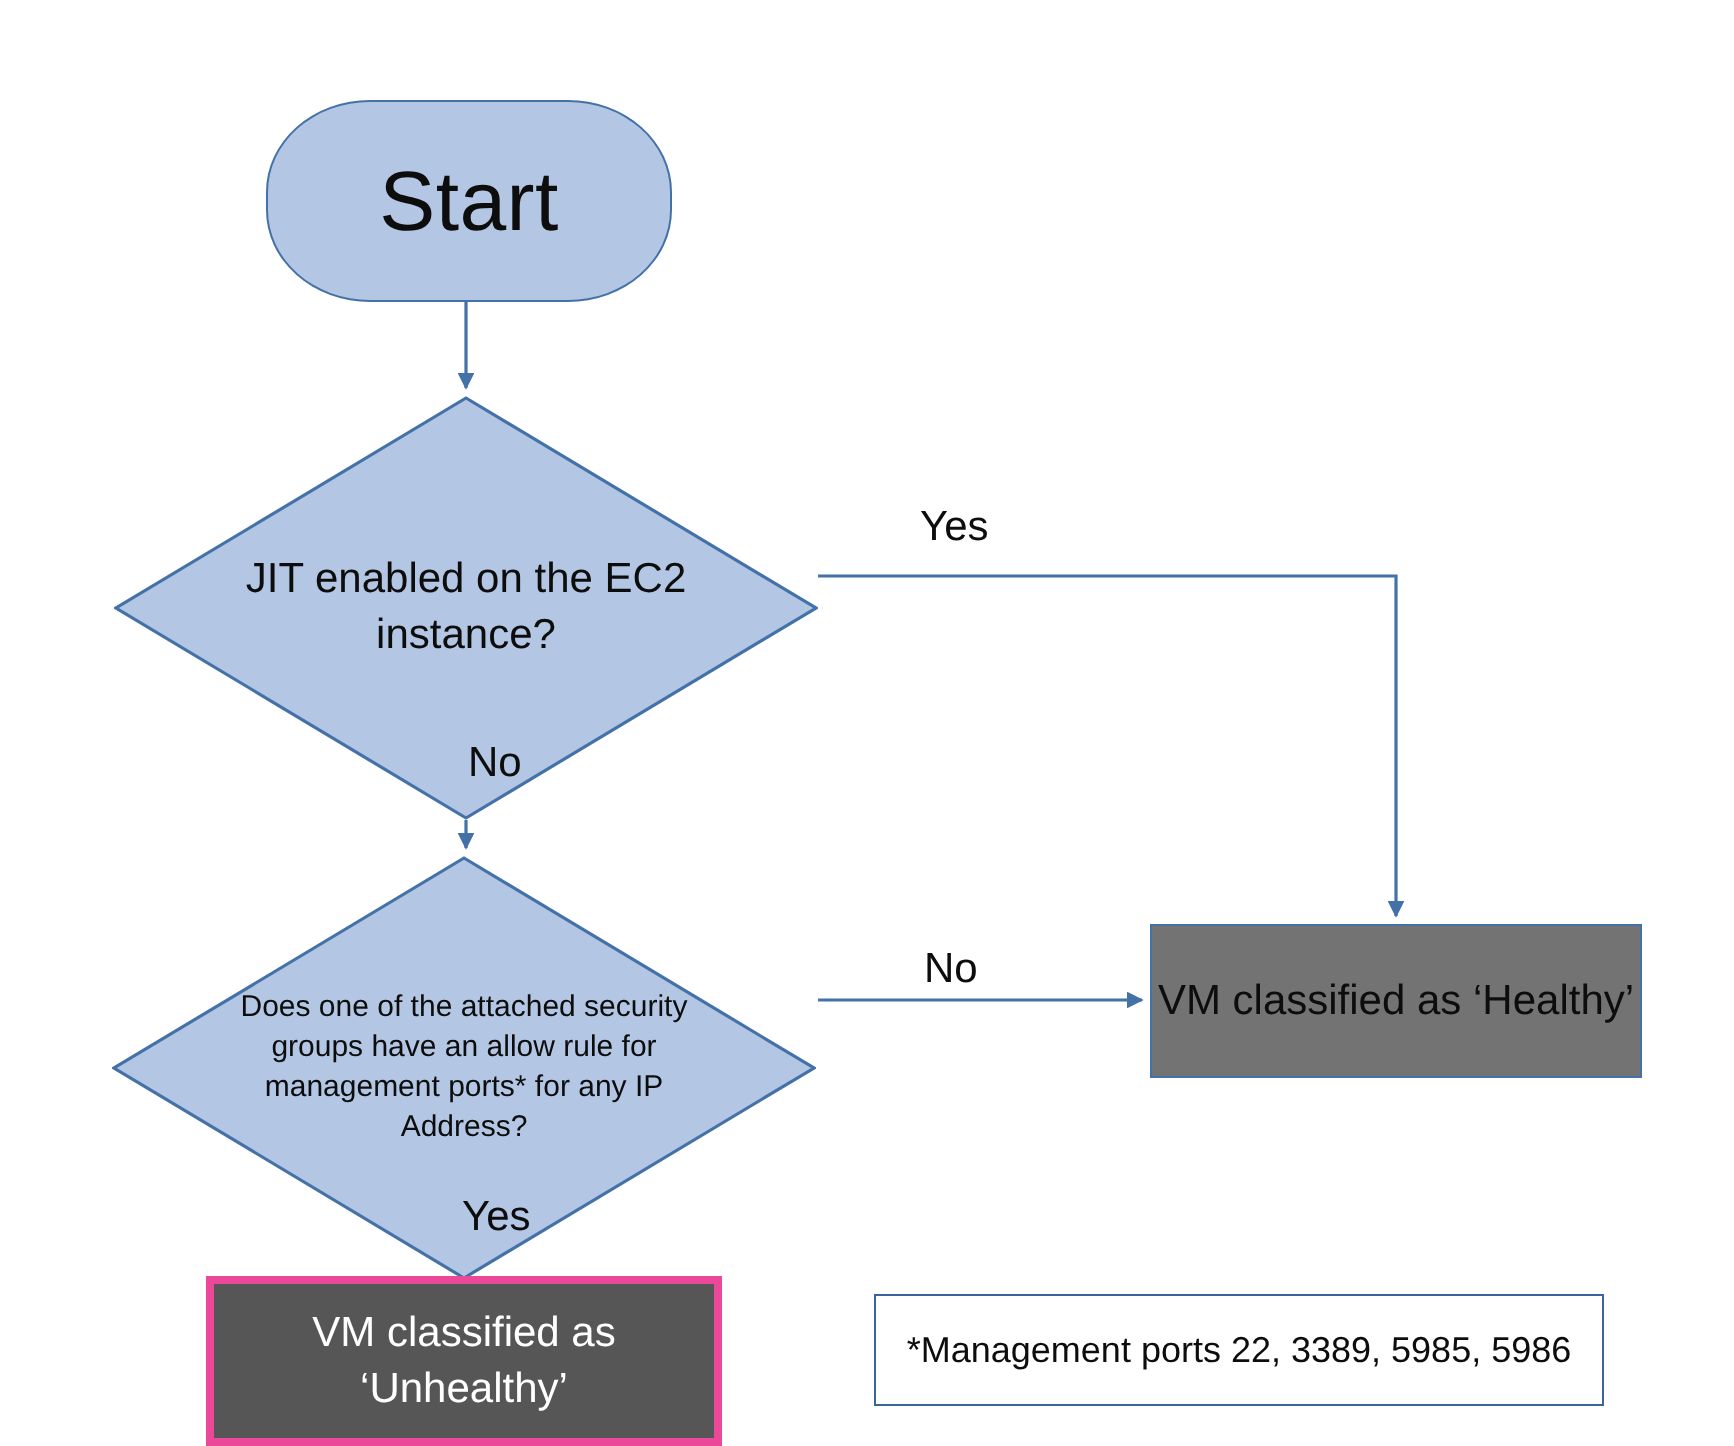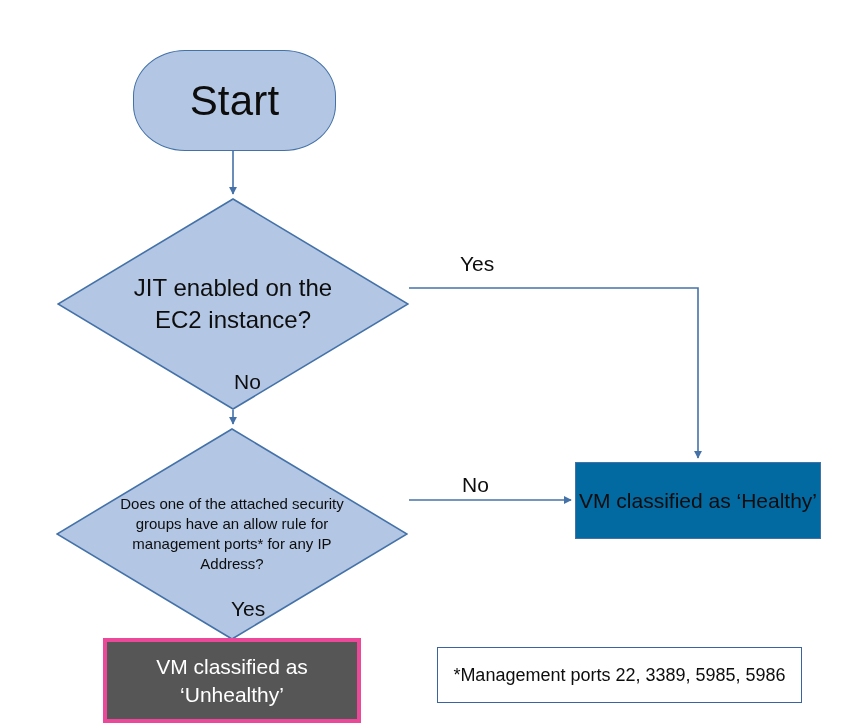--- a/index.html
+++ b/index.html
@@ -77,21 +77,21 @@
     text-align: center;
     color: #0d0d0d;
   }
   #decision-jit {
     left: 57px;
     top: 198px;
     width: 352px;
     height: 212px;
   }
   #decision-jit .diamond-text {
-    font-size: 24px;
+    font-size: 21px;
     line-height: 1.32;
     padding: 0 58px;
     box-sizing: border-box;
   }
   #decision-sg {
     left: 56px;
     top: 428px;
     width: 352px;
     height: 212px;
   }
@@ -105,21 +105,21 @@
   
   .outcome {
     font-size: 21px;
     line-height: 1.3;
   }
   #outcome-healthy {
     left: 575px;
     top: 462px;
     width: 246px;
     height: 77px;
-    background: #0369a1;
+    background: #737373;
     border: 1.5px solid #4472A8;
     color: #0d0d0d;
   }
   #outcome-unhealthy {
     left: 103px;
     top: 638px;
     width: 258px;
     height: 85px;
     background: #565656;
     border: 4px solid #ec4899;

